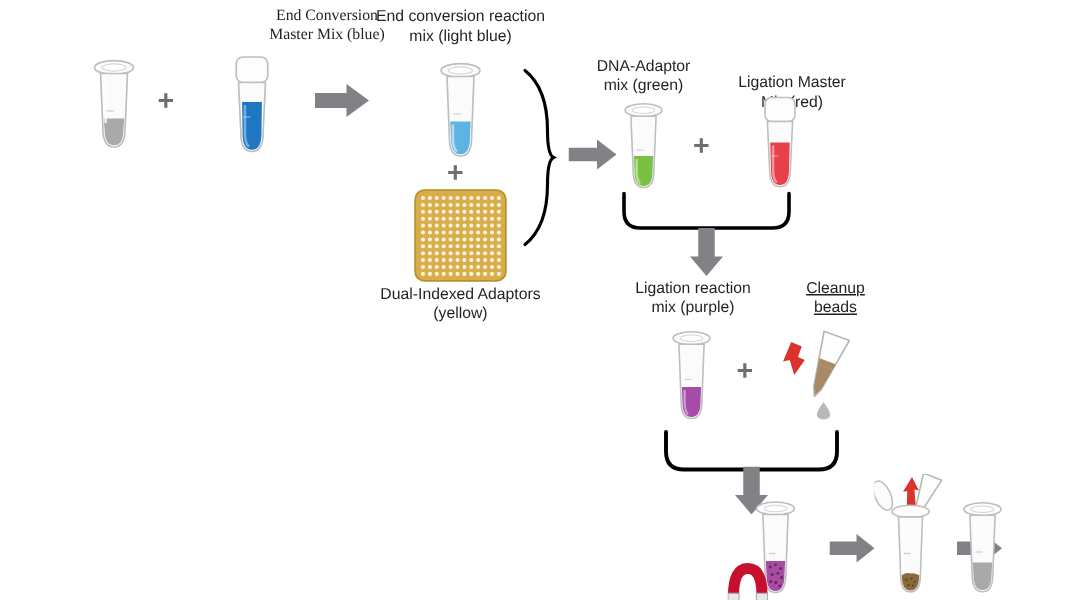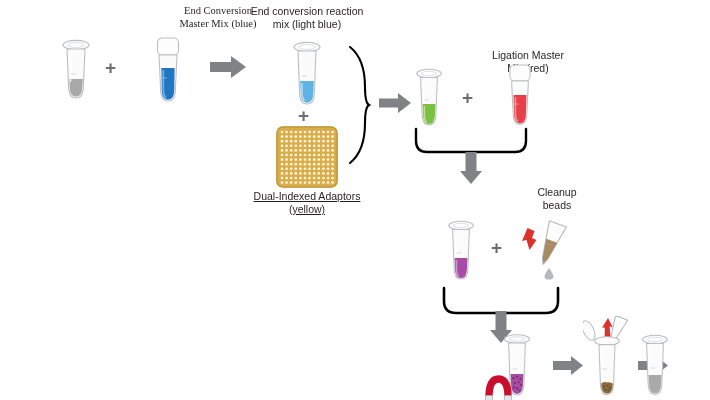--- a/index.html
+++ b/index.html
@@ -279,35 +279,37 @@
             <circle cx="38.2" cy="6" r="1.35"></circle>
             <circle cx="42.8" cy="6" r="1.35"></circle>
             <circle cx="47.4" cy="6" r="1.35"></circle>
             <circle cx="52" cy="6" r="1.35"></circle>
             <circle cx="56.6" cy="6" r="1.35"></circle>
         </g>
       </g>
     </svg>
   </div>
 
-  <div class="lbl" style="left:232px;top:190px;width:150px;text-decoration:underline;">Dual-Indexed Adaptors
+  <div class="lbl" style="left:232px;top:190px;width:150px;">Dual-Indexed Adaptors
 (yellow)</div>
 
   <div class="brace" style="left:348px;top:45px;">
     <svg width="24" height="120" viewBox="0 0 24 120">
       <path d="M2 2 Q17 14 17 42 Q17 58 21 60 Q17 62 17 78 Q17 106 2 118" fill="none" stroke="#000000" stroke-width="2.1" stroke-linecap="round"></path>
     </svg>
   </div>
 
   <div class="arw" style="left:379px;top:93px;">
     <svg width="32" height="20" viewBox="0 0 32 20">
       <path d="M0 5.5 L19 5.5 L19 0 L32 10 L19 20 L19 14.5 L0 14.5 Z" fill="#808285"></path>
     </svg>
   </div>
 
+  <div class="lbl" style="left:381px;top:38px;width:96px;">DNA-Adaptor
+mix (green)</div>
 
   <div class="lbl" style="left:478px;top:38px;width:100px;margin-top:11px;">Ligation Master
 Mix (red)</div>
 
   <div class="tube" style="left:412px;top:67px;">
     <svg width="34" height="64" viewBox="0 0 34 64">
       <ellipse cx="17" cy="6.5" rx="12.3" ry="4.3" fill="#fcfcfc" stroke="#bcbec0" stroke-width="1.05"></ellipse>
       <ellipse cx="17" cy="6.5" rx="7.5" ry="2.2" fill="#ffffff" stroke="#d4d6d8" stroke-width="0.75"></ellipse>
       <path d="M8.6 10.5 L25.4 10.5 L23.9 47 Q23.9 58 17 58 Q10.1 58 10.1 47 Z" fill="#fbfbfb" stroke="#bcbec0" stroke-width="1.05"></path>
       <line x1="11" y1="33" x2="17" y2="33" stroke="#d0d2d4" stroke-width="0.85"></line>
@@ -334,22 +336,24 @@
       <path d="M2 1 L2 13 Q2 24 13 24 L101 24 Q112 24 112 13 L112 1" fill="none" stroke="#000000" stroke-width="2.4" stroke-linecap="round"></path>
     </svg>
   </div>
 
   <div class="arw" style="left:460px;top:152px;">
     <svg width="22" height="32" viewBox="0 0 22 32">
       <path d="M5.5 0 L16.5 0 L16.5 19 L22 19 L11 32 L0 19 L5.5 19 Z" fill="#808285"></path>
     </svg>
   </div>
 
-
-  <div class="lbl" style="left:521px;top:186px;width:72px;">Cleanup
+  <div class="lbl" style="left:403px;top:186px;width:118px;">Ligation reaction
+mix (purple)</div>
+
+  <div class="lbl" style="left:521px;top:186px;width:72px;text-decoration:underline;">Cleanup
 beads</div>
 
   <div class="tube" style="left:444px;top:219px;">
     <svg width="34" height="66" viewBox="0 0 34 66">
       <ellipse cx="17" cy="6.5" rx="12.3" ry="4.3" fill="#fcfcfc" stroke="#bcbec0" stroke-width="1.05"></ellipse>
       <ellipse cx="17" cy="6.5" rx="7.5" ry="2.2" fill="#ffffff" stroke="#d4d6d8" stroke-width="0.75"></ellipse>
       <path d="M8.6 10.5 L25.4 10.5 L23.9 49 Q23.9 60 17 60 Q10.1 60 10.1 49 Z" fill="#fbfbfb" stroke="#bcbec0" stroke-width="1.05"></path>
       <line x1="11" y1="34" x2="17" y2="34" stroke="#d0d2d4" stroke-width="0.85"></line>
       <path d="M10.6 39 L23.4 39 L23 49 Q23 59 17 59 Q11 59 11 49 Z" fill="#a64ca6"></path>
       <path d="M12.4 41 L12.4 49 Q12.4 55.5 14.8 57.3" stroke="#d9a7d9" stroke-width="1.5" fill="none" opacity="0.85"></path>

